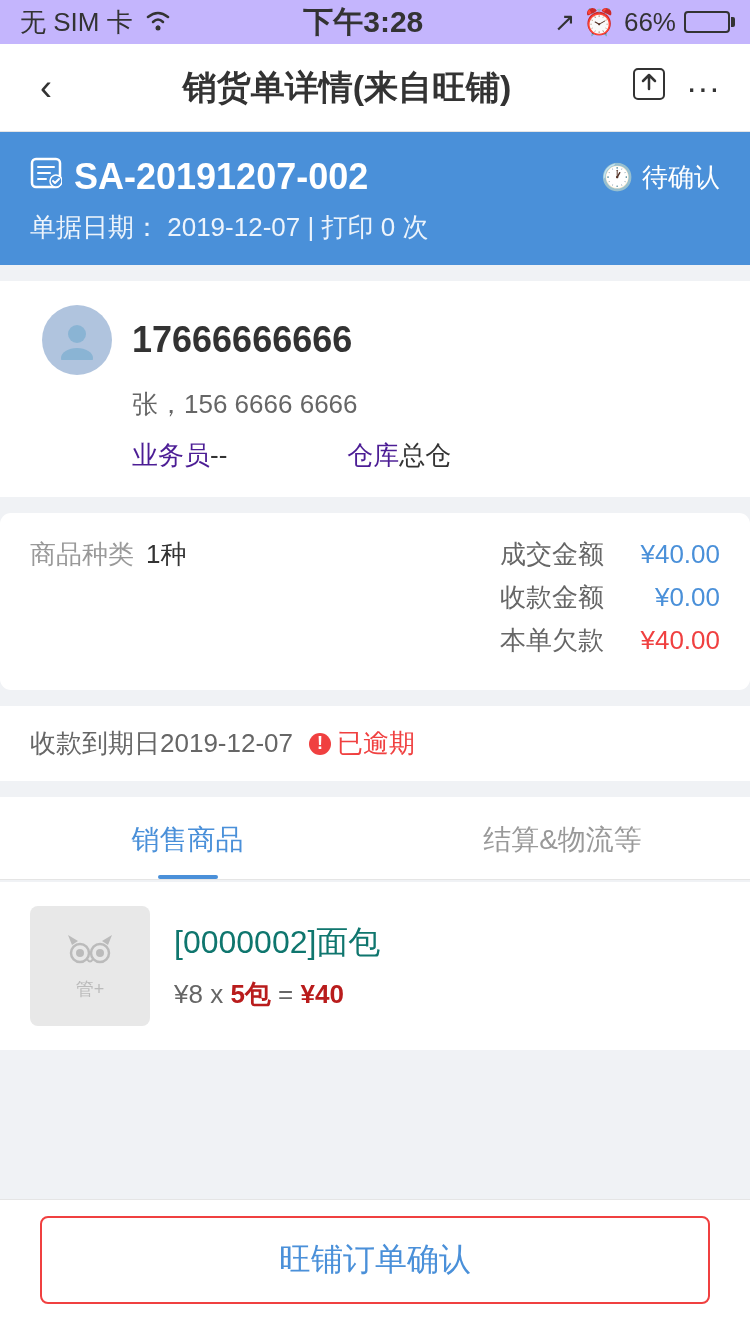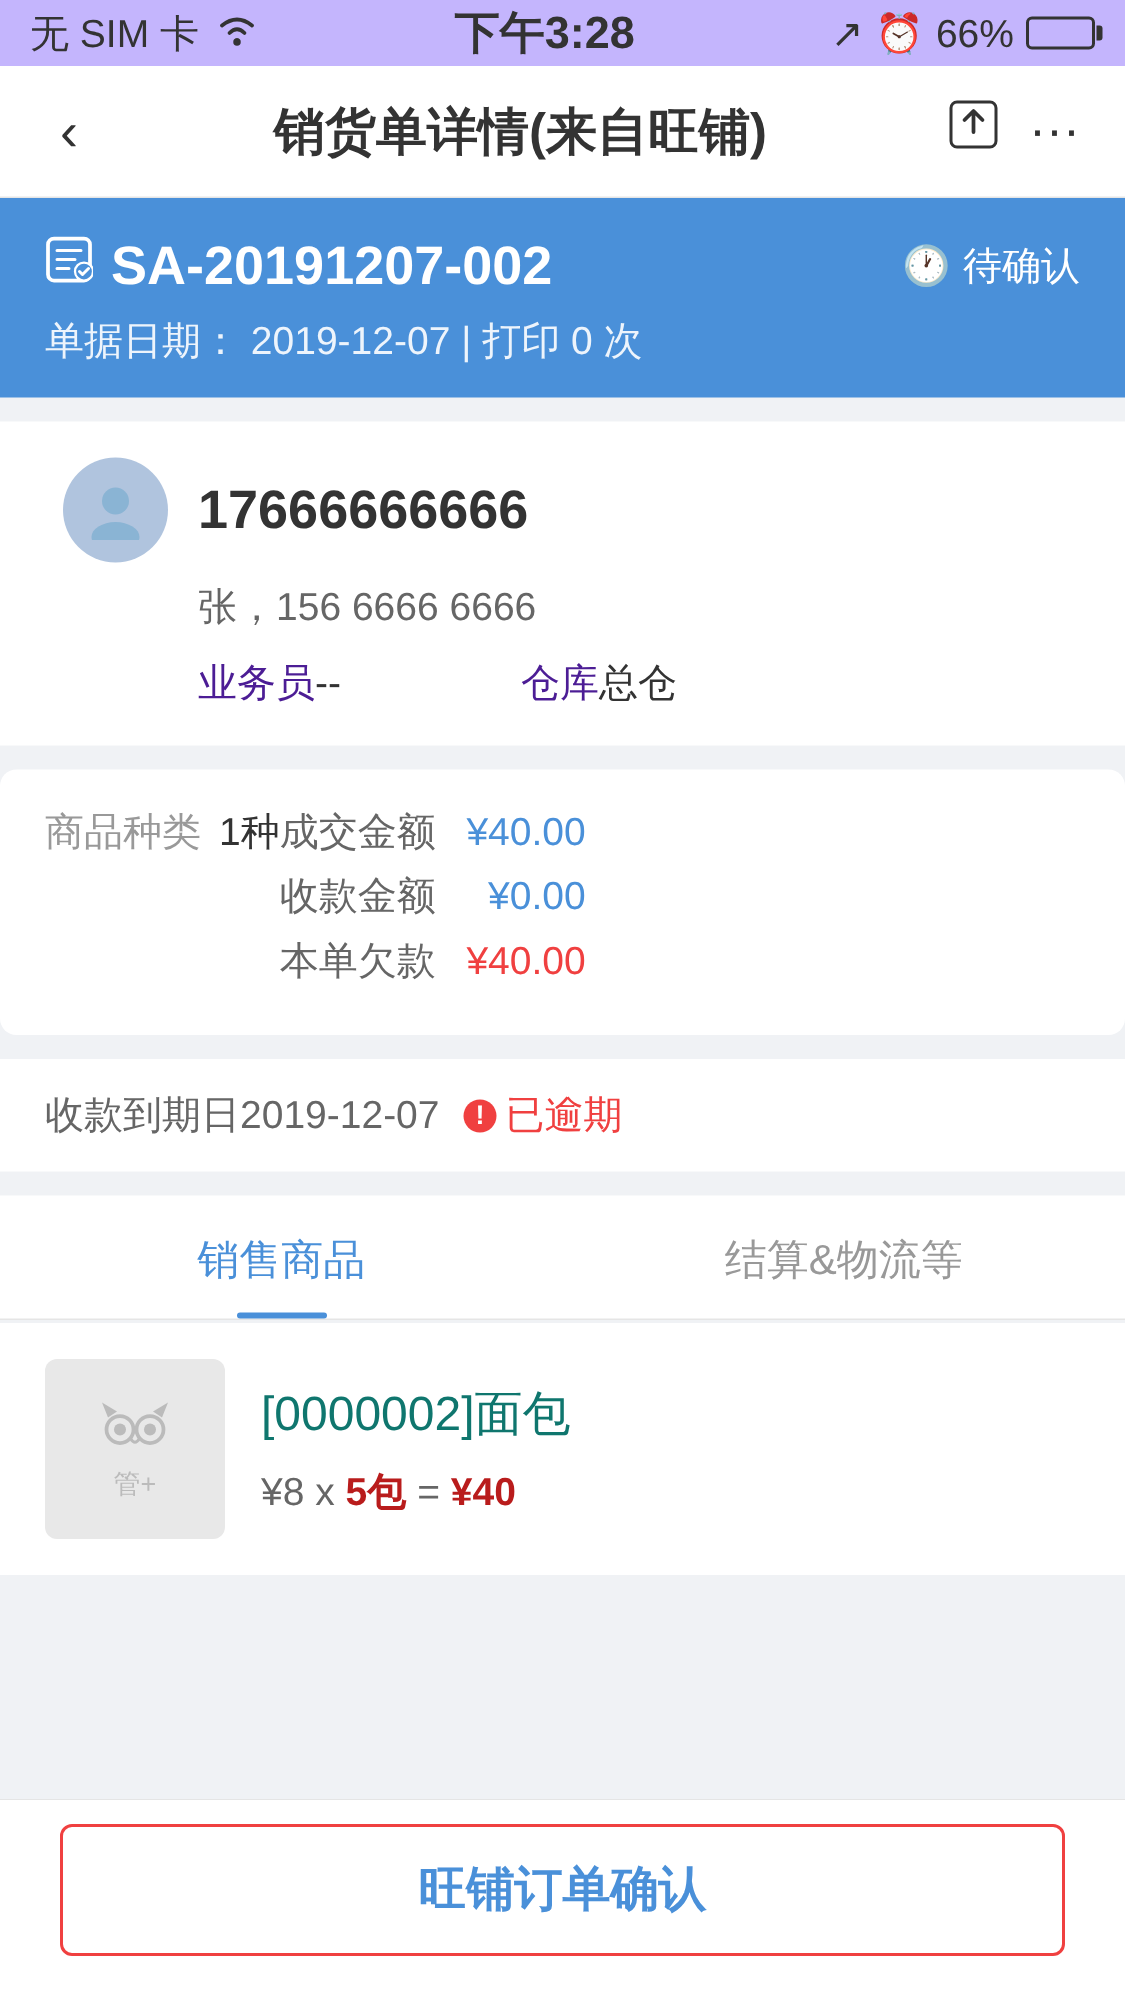--- a/index.html
+++ b/index.html
@@ -163,37 +163,39 @@
     .meta-label { color: #4c1d95; }
     .meta-value { color: #333; margin-right: 60px; }
 
     
     .summary-section {
       background: #fff;
       padding: 24px 30px;
       margin-top: 16px;
       display: flex;
       align-items: flex-start;
+      justify-content: space-between;
       border-radius: 11px;
     }
     .summary-left {
       display: flex;
       align-items: center;
       gap: 12px;
       font-size: 26px;
     }
     .summary-label { color: #999; }
     .summary-value { color: #333; }
     .summary-right {
       text-align: right;
     }
     .summary-row {
       display: flex;
       align-items: center;
       justify-content: flex-end;
+      gap: 16px;
       margin-bottom: 8px;
       font-size: 26px;
     }
     .summary-row-label { color: #666; }
     .summary-row-value { color: #4a90d9; min-width: 100px; text-align: right; }
     .summary-row-value.red { color: #f04040; }
 
     
     .due-section {
       background: #fff;
@@ -318,21 +320,21 @@
       border-top: 1px solid #e5e5e5;
     }
     .confirm-button {
       width: 100%;
       height: 88px;
       border: 2px solid #f04040;
       border-radius: 8px;
       background: #fff;
       color: #4a90d9;
       font-size: 32px;
-      font-weight: 700;
+      font-weight: 400;
       cursor: pointer;
       display: flex;
       align-items: center;
       justify-content: center;
     }
   </style>
 </head>
 <body>
 
 <div class="status-bar">

